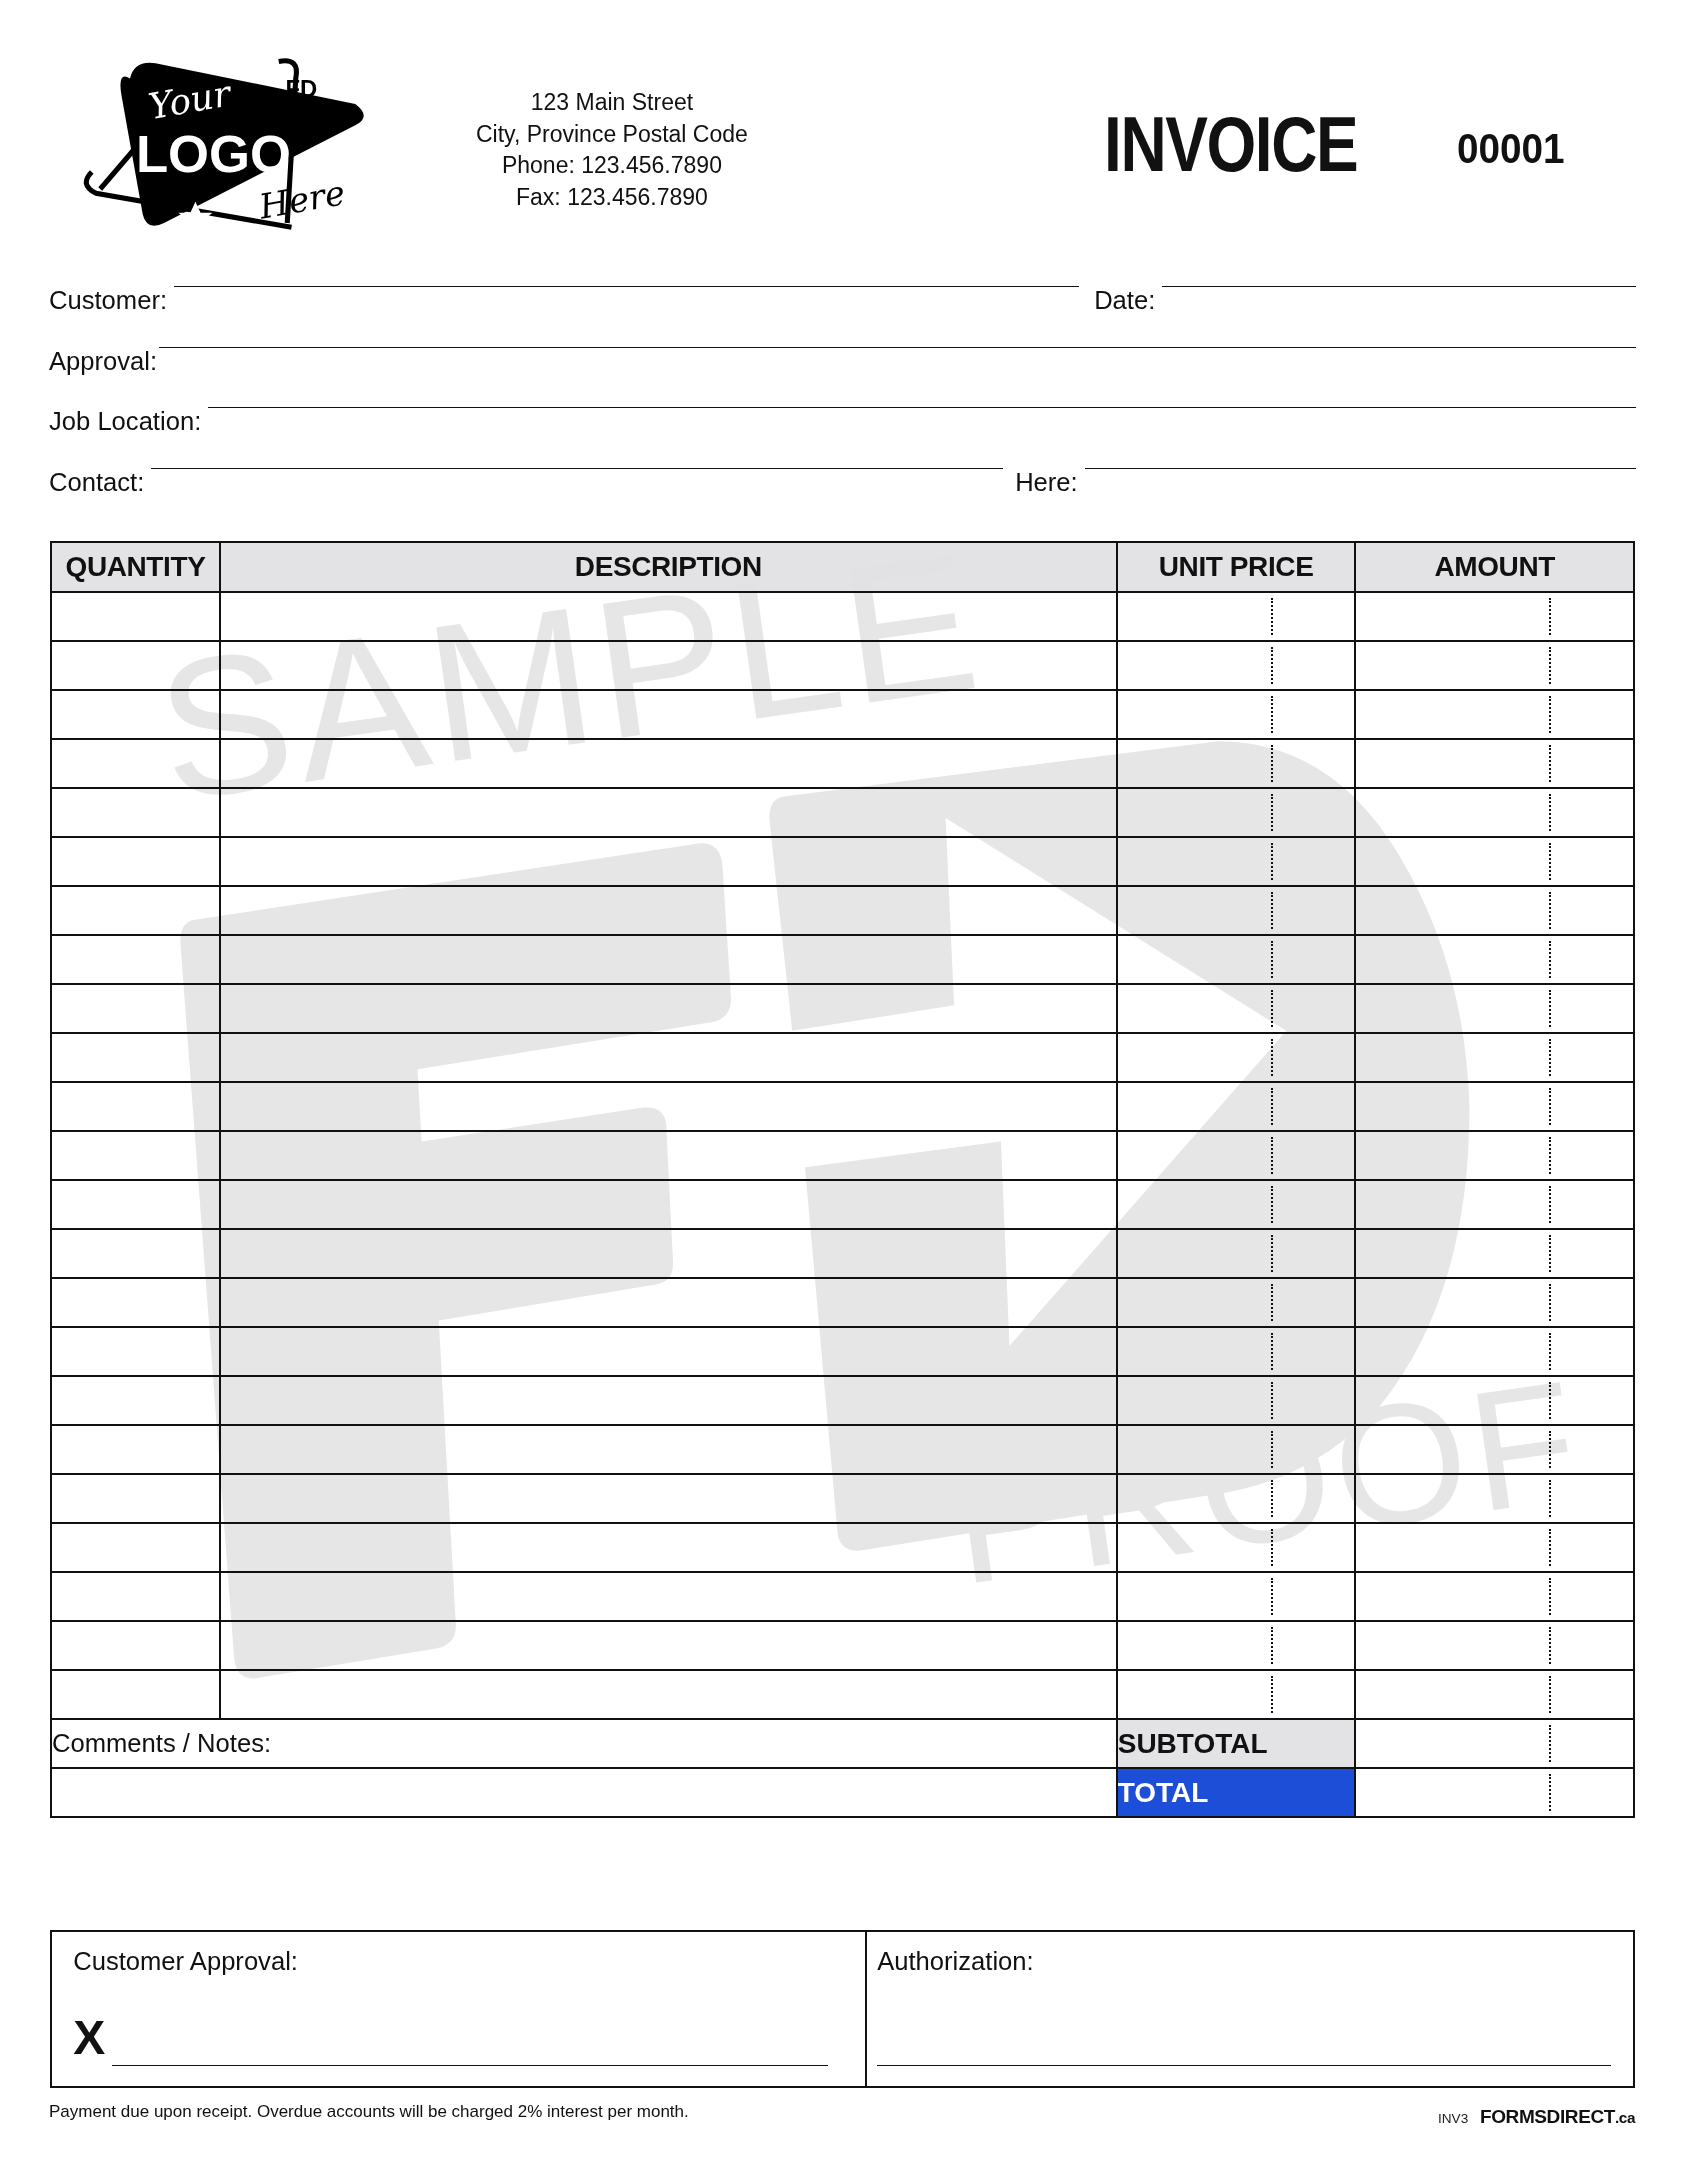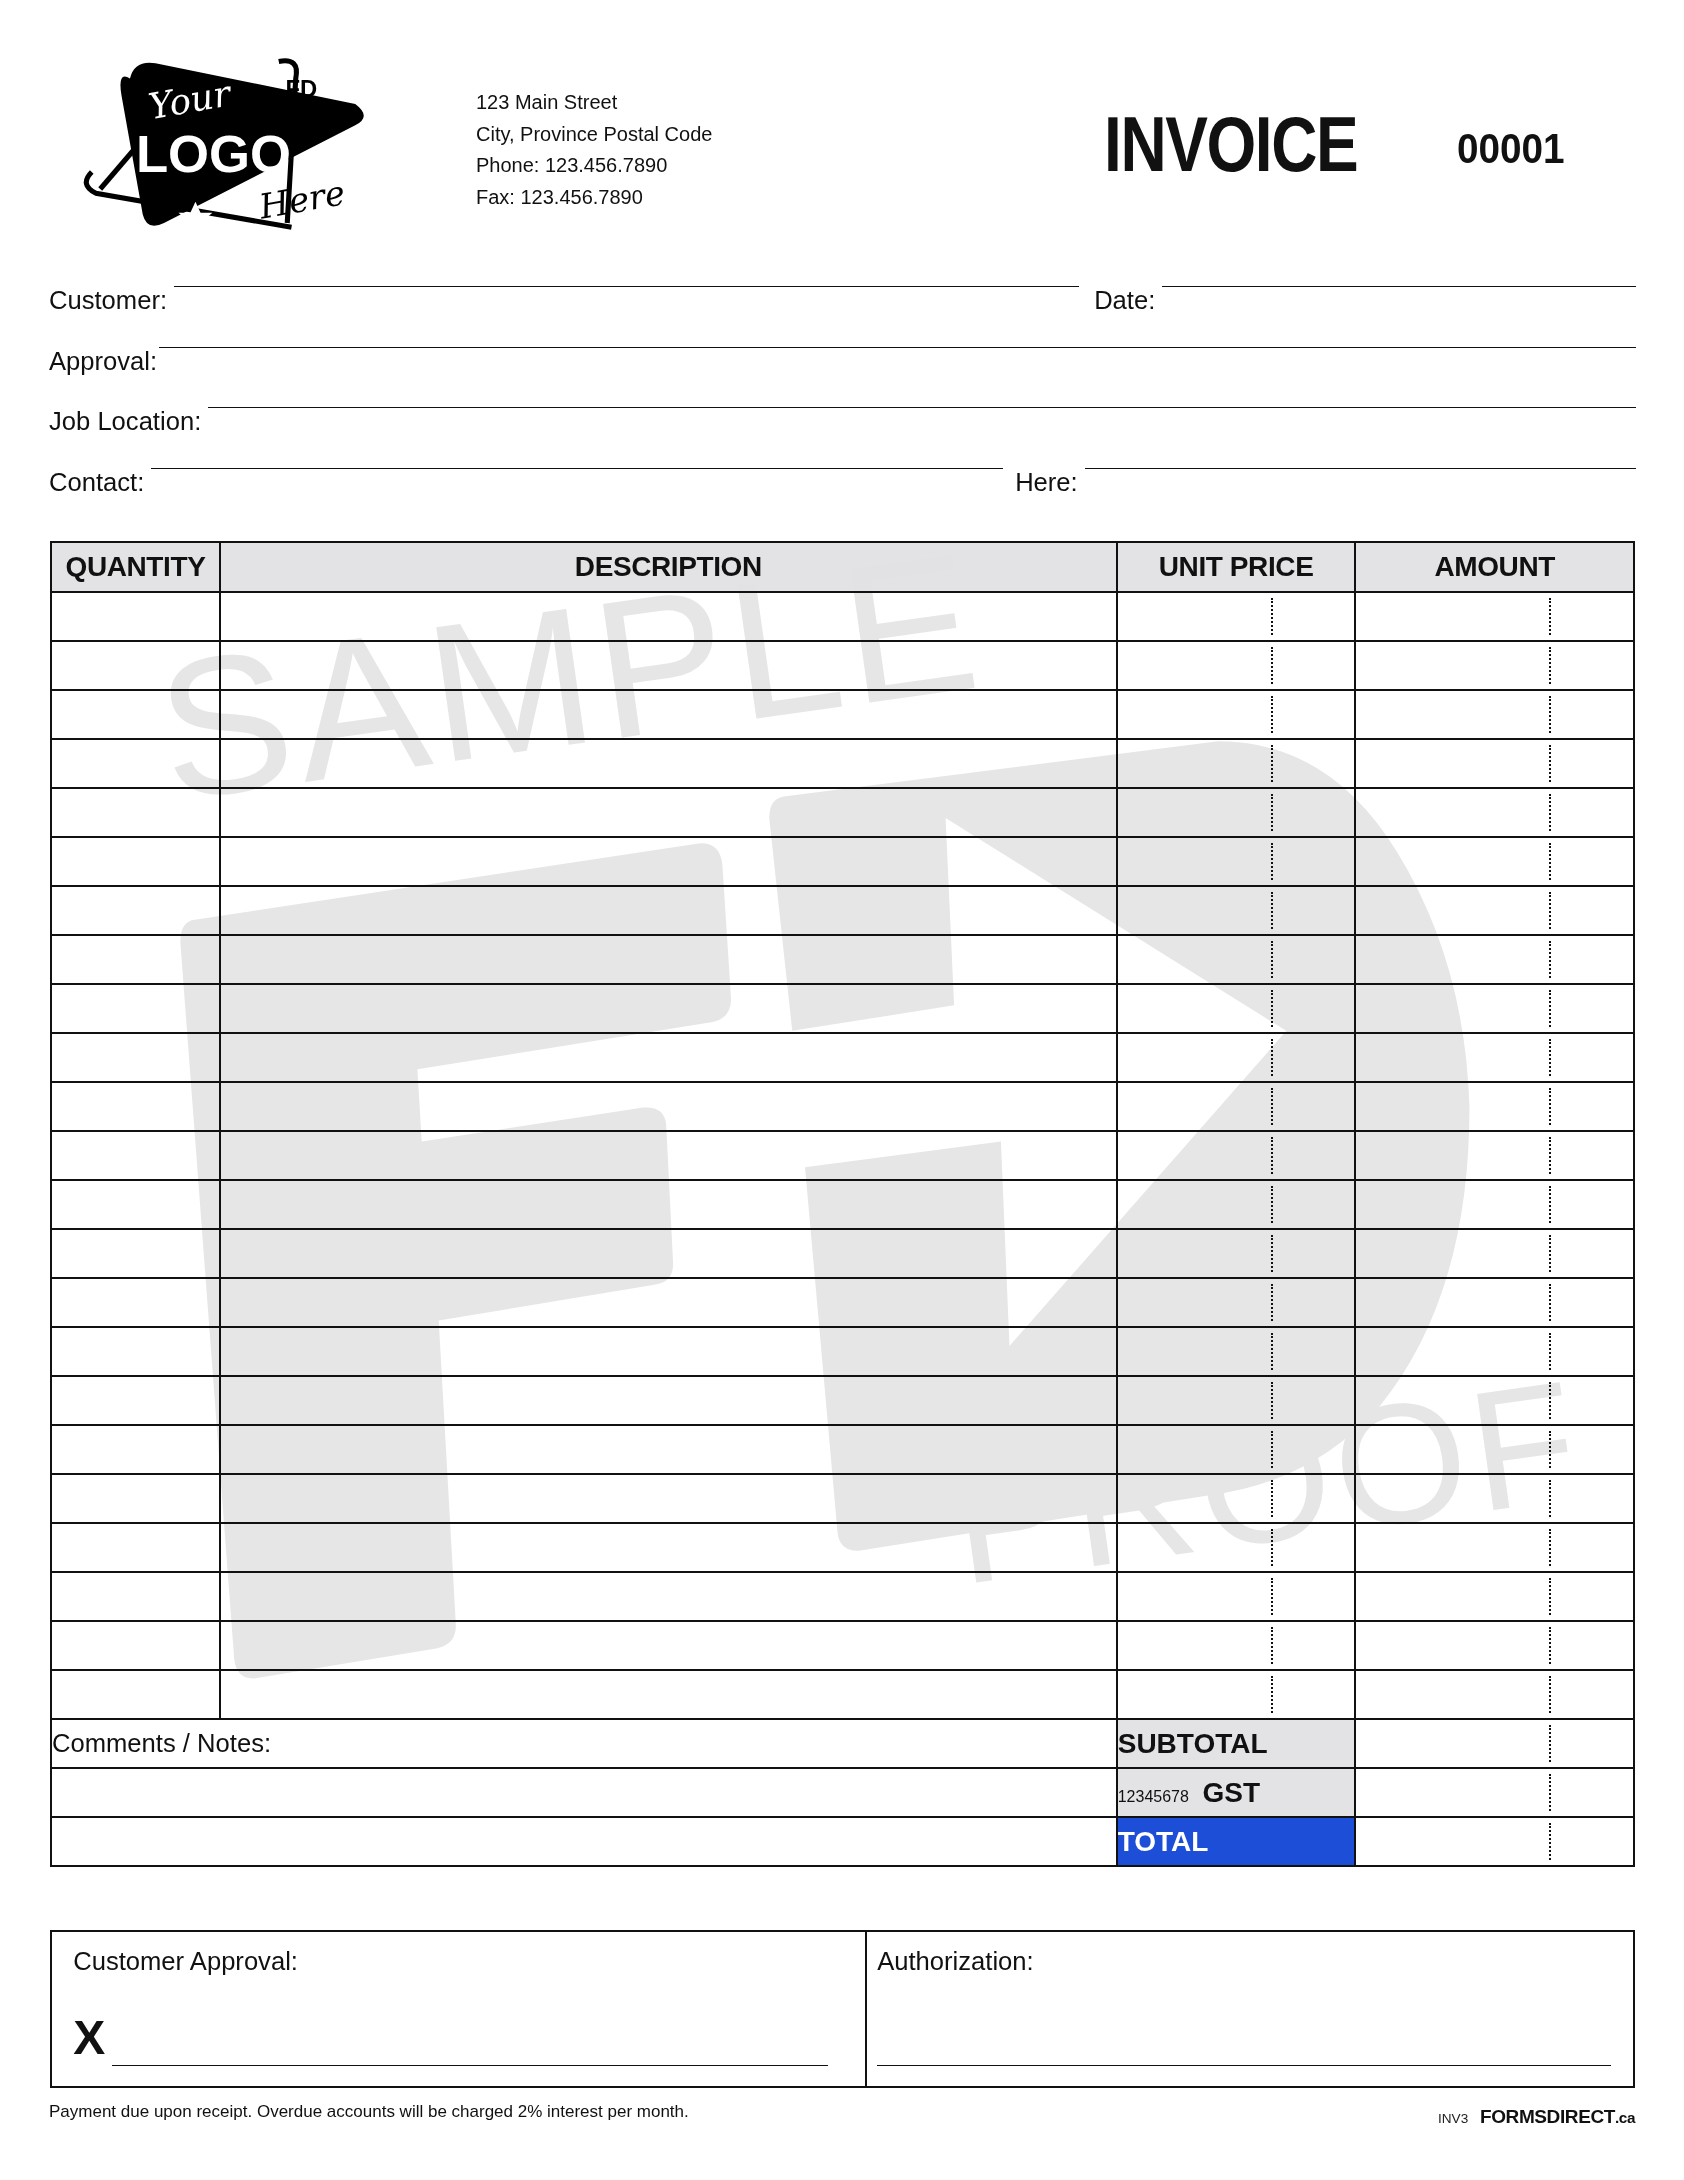--- a/index.html
+++ b/index.html
@@ -1,20 +1,20 @@
 <!DOCTYPE html>
 <html style="font-size:13.6px"><head>
 <meta charset="utf-8">
 <style>
   html,body{margin:0;padding:0;background:#fff;}
   body{width:1685px;height:2181px;position:relative;overflow:hidden;font-family:"Liberation Sans",sans-serif;color:#111;}
   .abs{position:absolute;}
   .wm{position:absolute;left:0;top:0;width:1685px;height:2181px;pointer-events:none;z-index:1;}
   .layer{position:absolute;z-index:2;}
-  .addr{left:476px;top:87px;font-size:20px;line-height:31.5px;color:#111;}
+  .addr{left:476px;top:87px;font-size:23px;line-height:31.5px;color:#111;text-align:center;}
   .addr div{white-space:nowrap;}
   .title{left:1104px;top:102px;font-size:78px;font-weight:bold;letter-spacing:-1.7px;transform:scaleX(0.82);transform-origin:left top;line-height:85px;}
   .num{left:1457px;top:124px;font-size:43px;font-weight:bold;line-height:48px;transform:scaleX(0.9);transform-origin:left top;}
   .field-row{position:absolute;left:49px;right:49px;height:34px;display:flex;align-items:flex-start;}
   .lbl{font-size:25.6px;white-space:nowrap;margin-right:6.8px;line-height:29px;}
   .line{border-bottom:1.7px solid #111;height:0;margin-bottom:3.4px;}
   table.items{position:absolute;left:50px;top:541px;width:1585px;border-collapse:collapse;z-index:2;}
   table.items th,table.items td{border:2.6px solid #111;padding:0;}
   table.items th{background:rgba(225,226,228,0.95);height:48px;font-size:28px;font-weight:bold;text-align:center;letter-spacing:-0.4px;}
   table.items td{height:47px;position:relative;}
@@ -343,27 +343,20 @@
   <tbody class="tot">
     <tr>
       <td colspan="2" class="cmt" style="border-bottom:none;">Comments / Notes:</td>
       <td class="lab">SUBTOTAL</td>
       <td>
           <span class="dot" style="left:193px"></span>
         </td>
     </tr>
     <tr>
       <td colspan="2"></td>
-      <td class="lab"><span class="gstno">12345678</span><span>GST</span></td>
-      <td>
-          <span class="dot" style="left:193px"></span>
-        </td>
-    </tr>
-    <tr>
-      <td colspan="2"></td>
       <td class="lab black">TOTAL</td>
       <td>
           <span class="dot" style="left:193px"></span>
         </td>
     </tr>
   </tbody>
 </table>
 
 <div class="sign">
   <div class="col col1">

